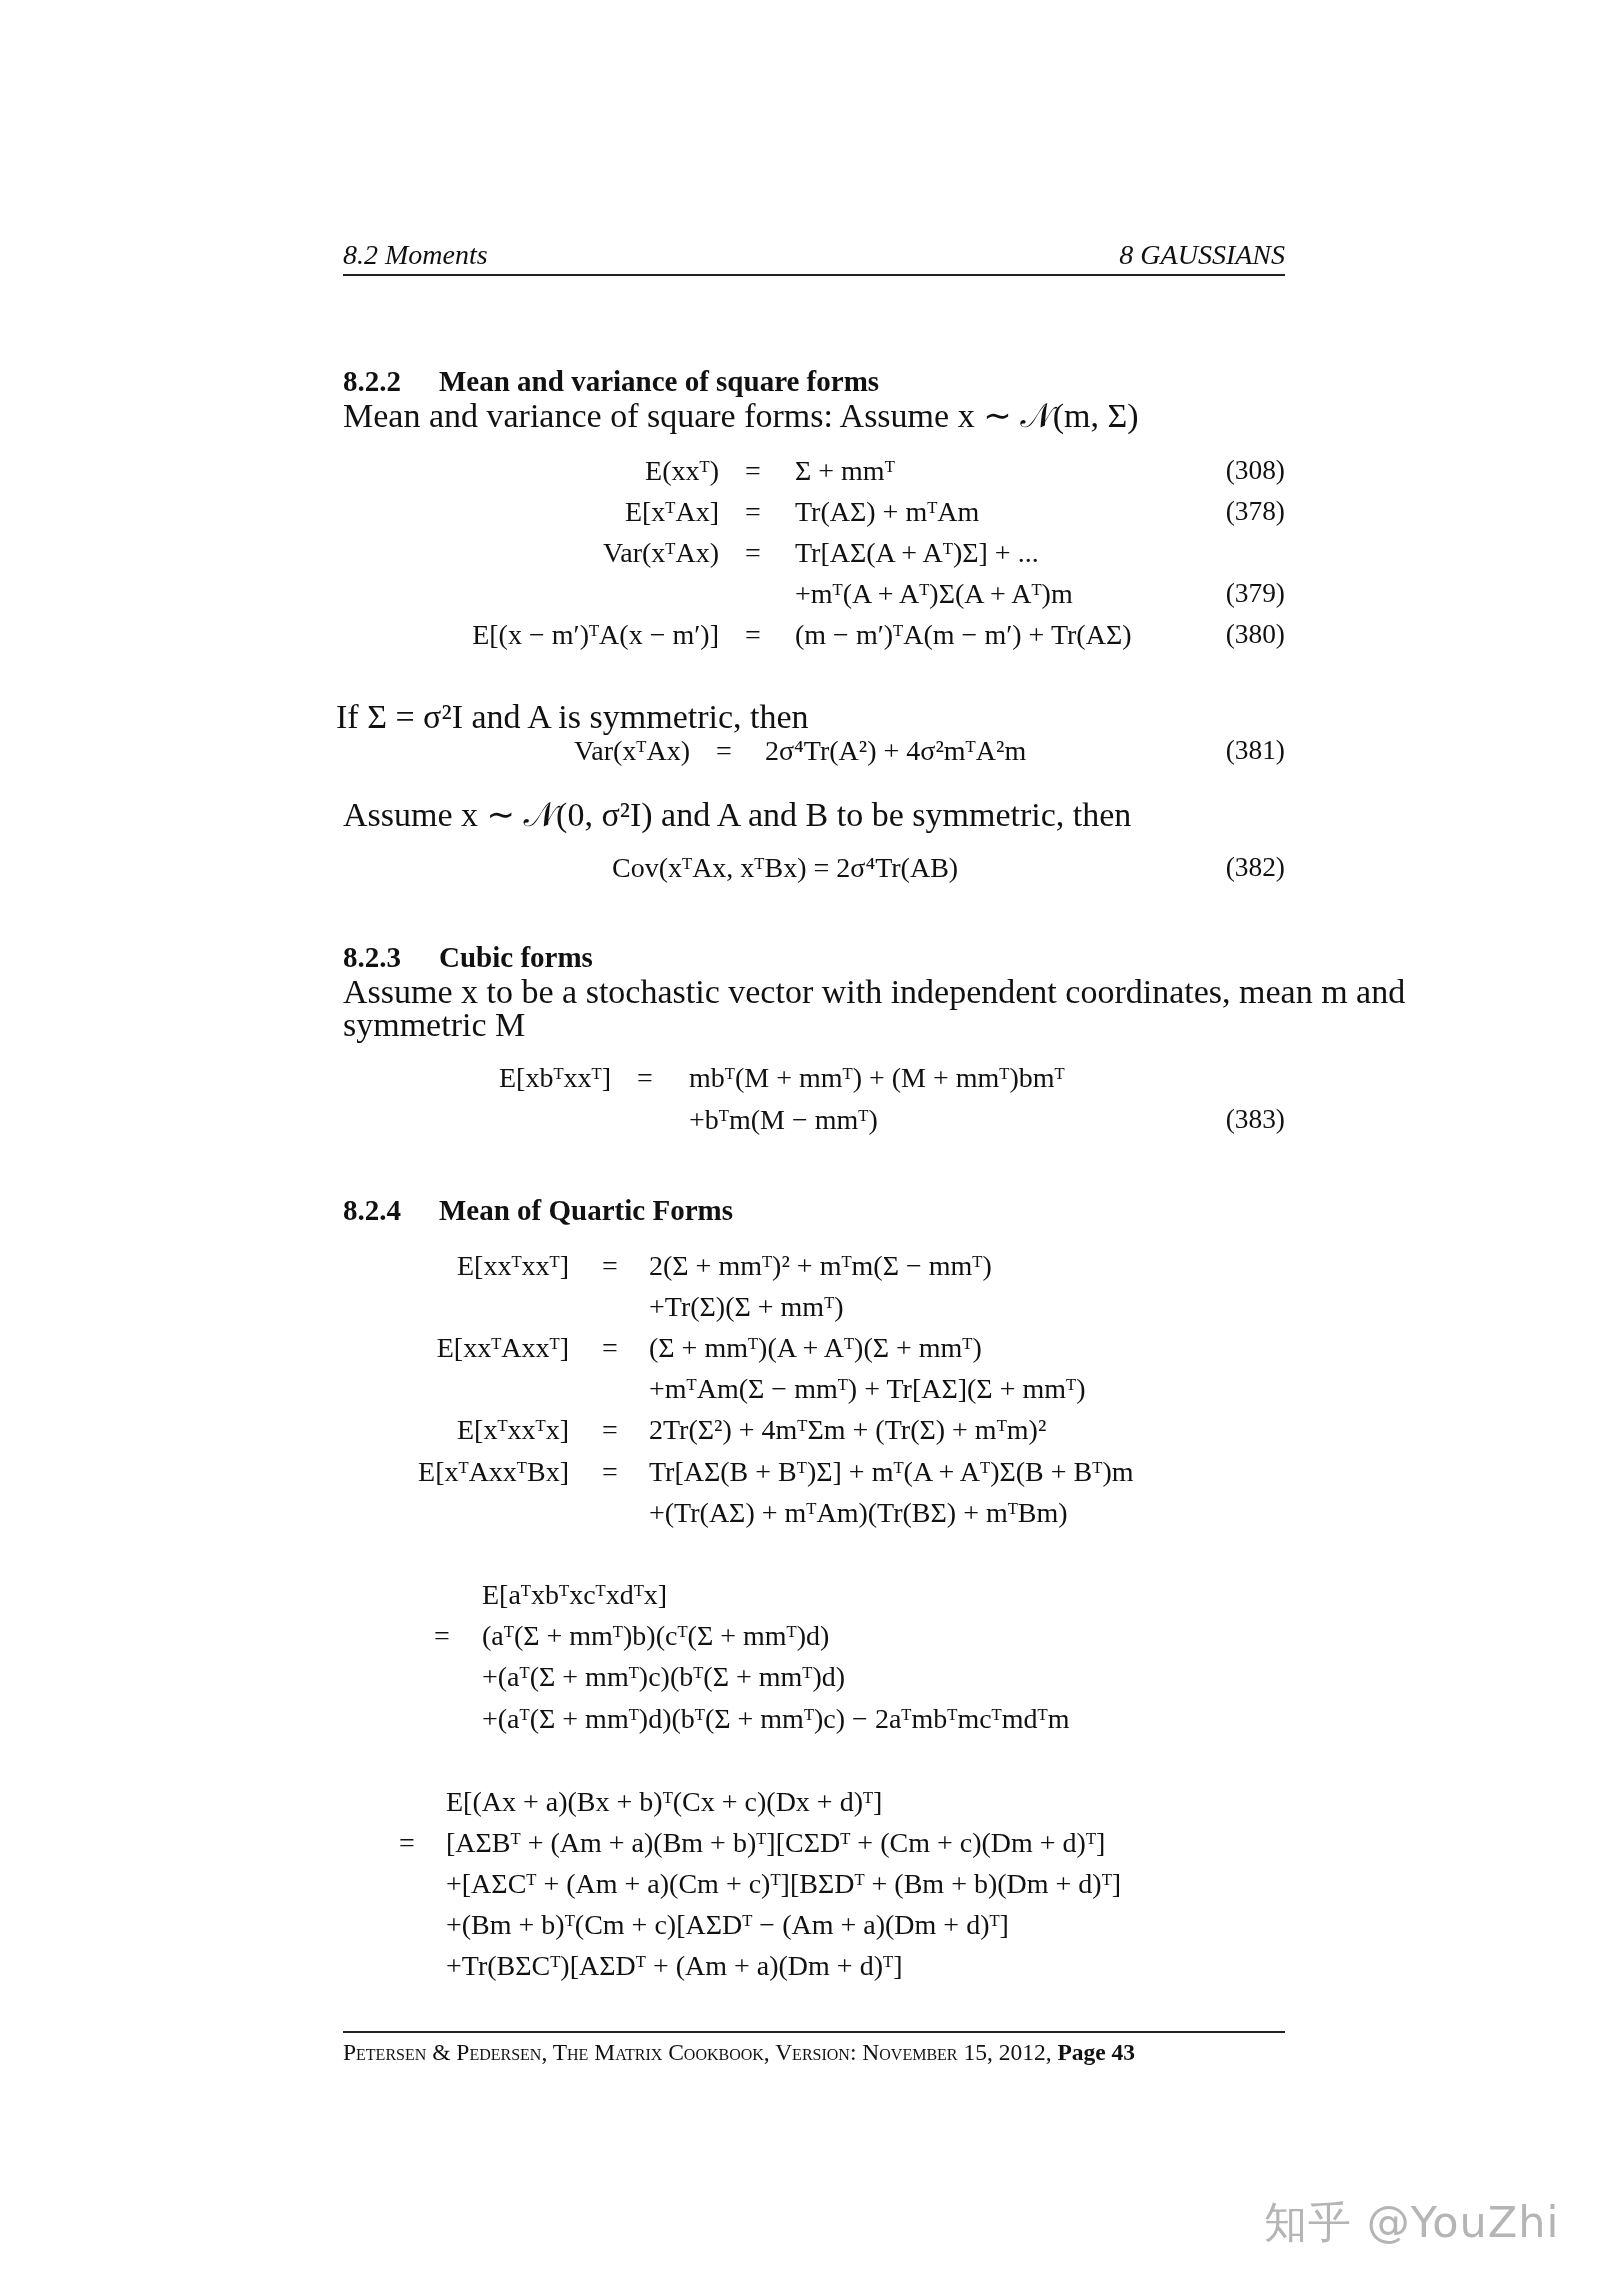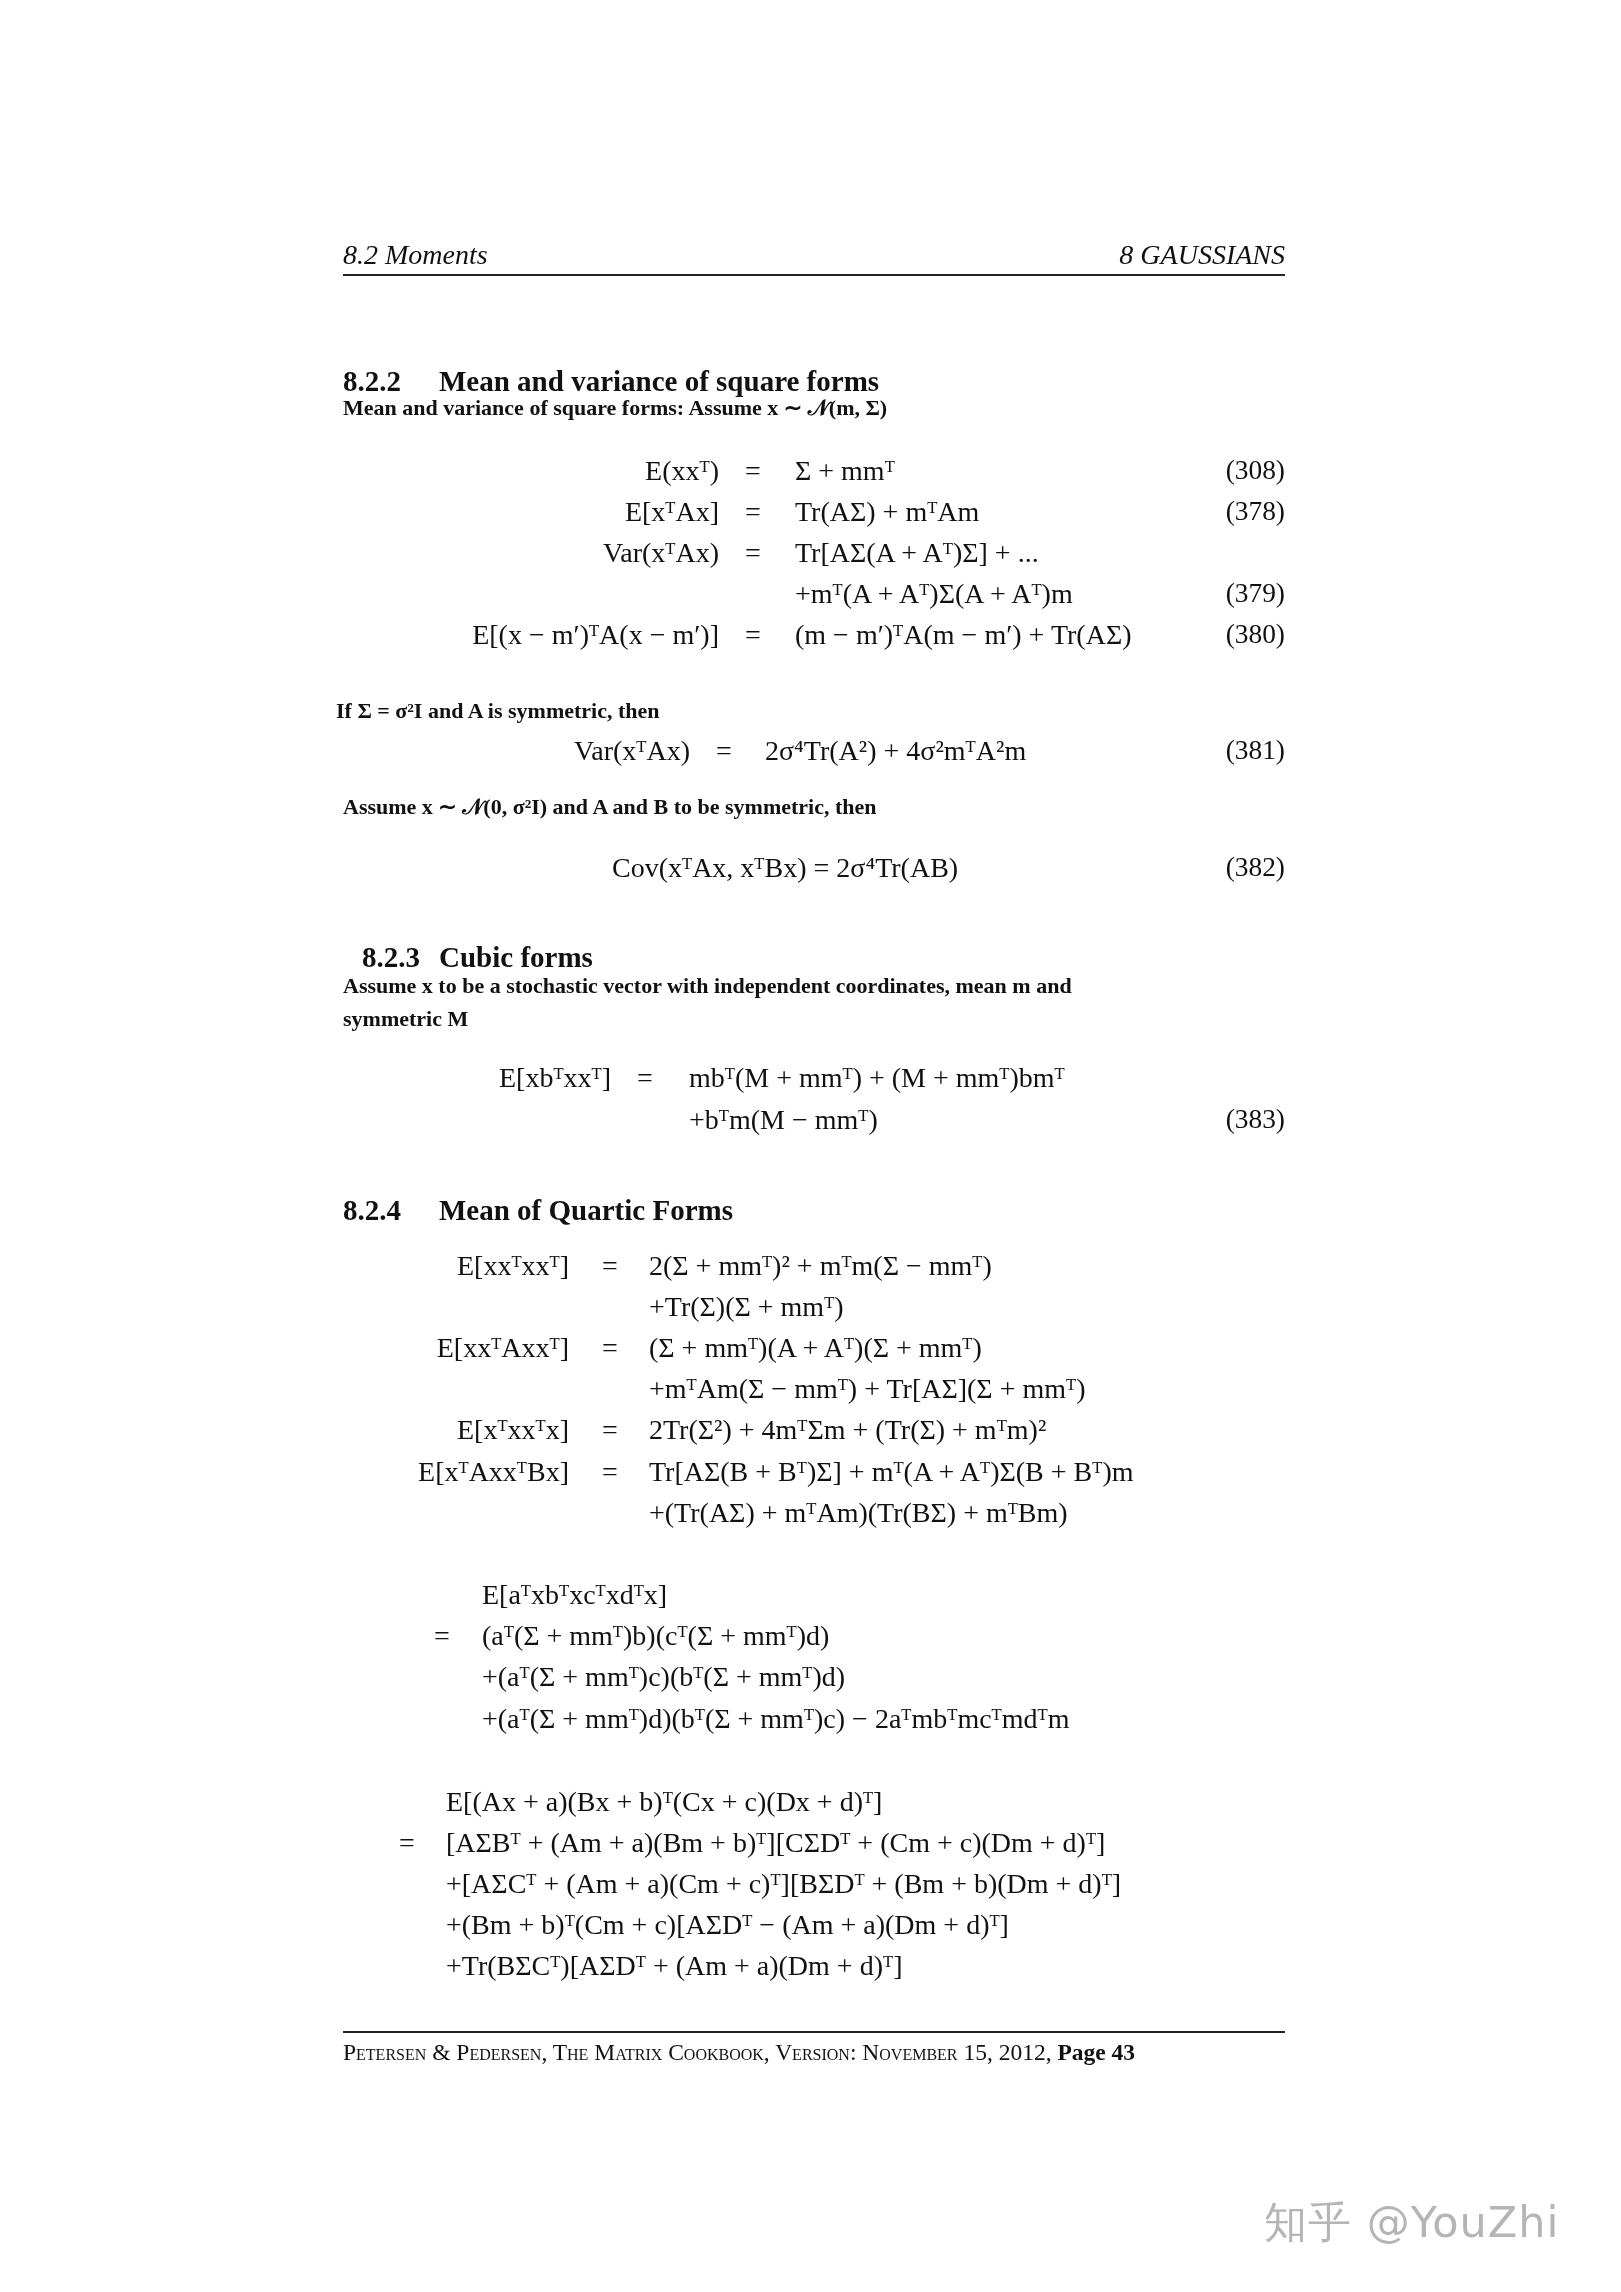--- a/index.html
+++ b/index.html
@@ -3,21 +3,21 @@
 <meta charset="utf-8">
 <style>
   html, body { margin:0; padding:0; background:#ffffff; }
   body { width:1621px; height:2293px; position:relative; overflow:hidden;
          font-family:"DejaVu Serif","Liberation Serif",serif; color:#111; }
   .abs { position:absolute; white-space:nowrap; }
   .hdr { font-family:"Liberation Serif",serif; font-style:italic; font-size:28px; top:239px; }
   .rule { position:absolute; left:343px; width:942px; height:2px; background:#222; }
   .sec { font-family:"Liberation Serif",serif; font-weight:bold; font-size:29px;margin-top:20px; }
   .sec .num { display:inline-block; width:96px; }
-  .txt { font-family:"Liberation Serif",serif; font-size:22px;font-weight:bold; }
+  .txt { font-family:"Liberation Serif",serif; font-size:34px; }
   .eq { font-family:"Liberation Serif",serif; font-size:28px; }
   .lhs { text-align:right; }
   .eqn { position:absolute; right:336px; font-family:"Liberation Serif",serif; font-size:27.4px; }
   .footer { font-family:"Liberation Serif",serif; font-size:23.5px; font-variant:small-caps; top:2039px; left:343px; }
   .footer b { font-variant:normal; }
   .wm { font-family:"DejaVu Sans","Liberation Sans",sans-serif; font-size:43px; color:#b5b5b5; top:2194px; left:1264px; letter-spacing:1px; }
 </style>
 </head>
 <body>
 
@@ -57,21 +57,21 @@
 <div class="abs eq lhs" style="right:931px; top:735px;">Var(xᵀAx)</div>
 <div class="abs eq" style="left:716px; top:735px;">=</div>
 <div class="abs eq" style="left:765px; top:735px;">2σ⁴Tr(A²) + 4σ²mᵀA²m</div>
 <div class="eqn" style="top:735px;">(381)</div>
 
 <div class="abs txt" style="left:343px; top:794px;">Assume x ∼ 𝒩(0, σ²I) and A and B to be symmetric, then</div>
 
 <div class="abs eq" style="left:612px; top:852px;">Cov(xᵀAx, xᵀBx) = 2σ⁴Tr(AB)</div>
 <div class="eqn" style="top:852px;">(382)</div>
 
-<div class="abs sec" style="left:343px; top:921px;text-align:center;">
+<div class="abs sec" style="left:343px; top:921px;">
   <span class="num">8.2.3</span><span>Cubic forms</span>
 </div>
 <div class="abs txt" style="left:343px; top:973px;">Assume x to be a stochastic vector with independent coordinates, mean m and</div>
 <div class="abs txt" style="left:343px; top:1006px;">symmetric M</div>
 
 <div class="abs eq lhs" style="right:1010px; top:1062px;">E[xbᵀxxᵀ]</div>
 <div class="abs eq" style="left:637px; top:1062px;">=</div>
 <div class="abs eq" style="left:689px; top:1062px;">mbᵀ(M + mmᵀ) + (M + mmᵀ)bmᵀ</div>
 <div class="abs eq" style="left:689px; top:1104px;">+bᵀm(M − mmᵀ)</div>
 <div class="eqn" style="top:1104px;">(383)</div>

